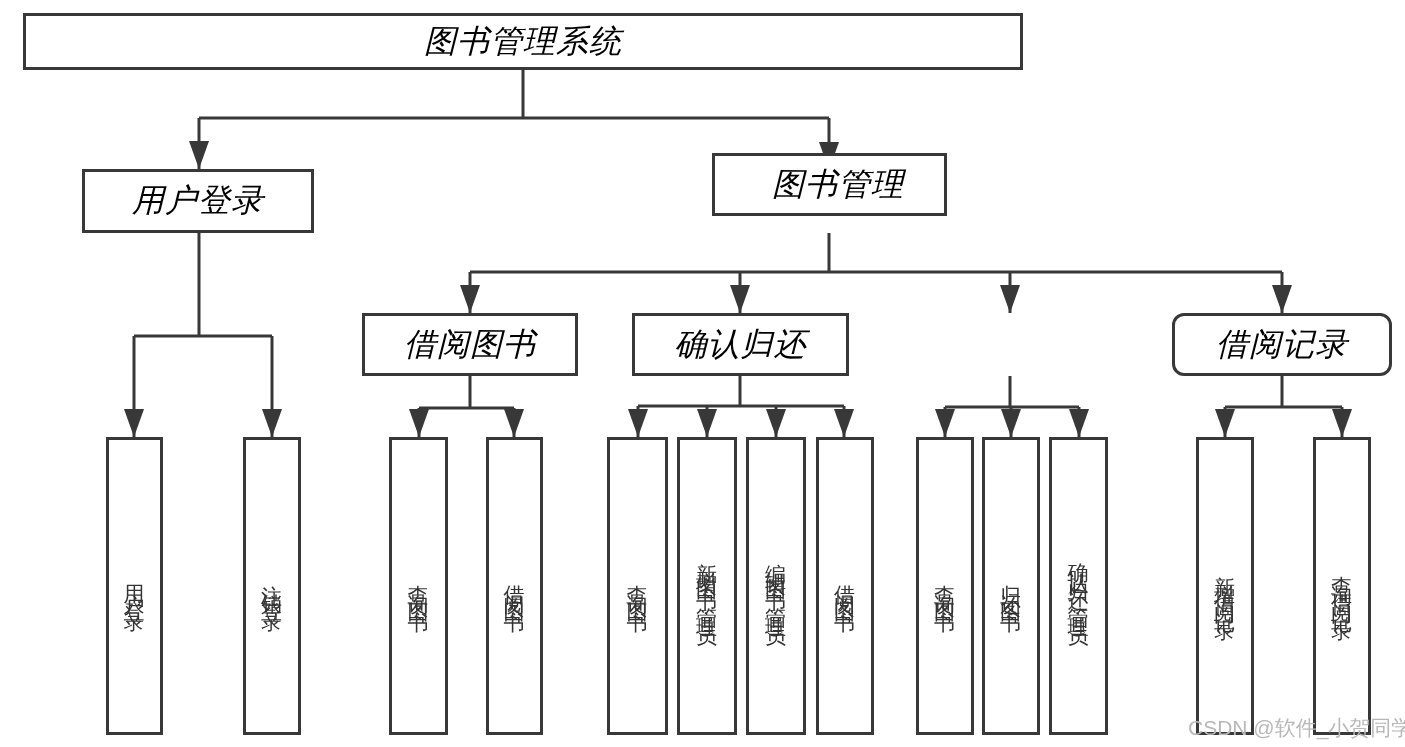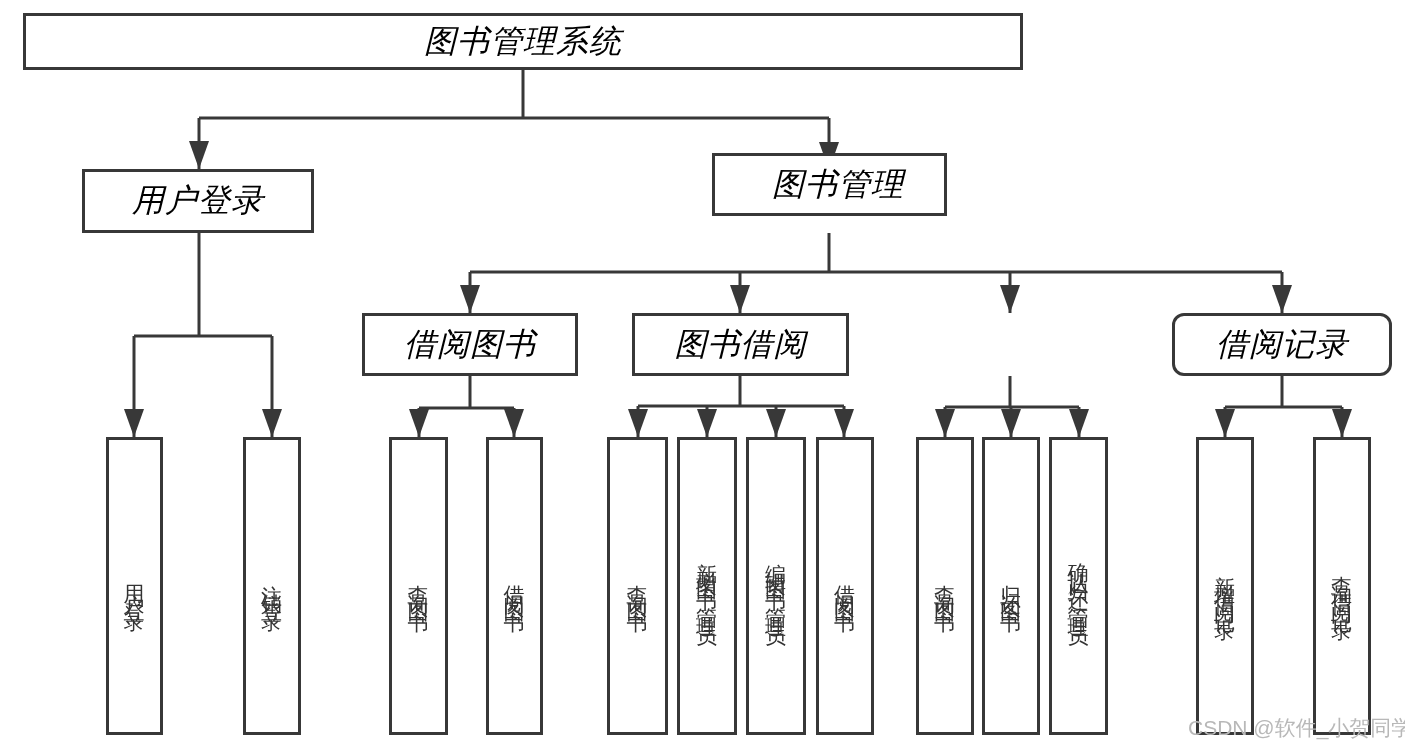--- a/index.html
+++ b/index.html
@@ -117,21 +117,21 @@
       <line x1="1342" y1="407" x2="1342" y2="437" marker-end="url(#ah)"></line>
     </g>
   </svg>
 
   <div class="hbox p-root">图书管理系统</div>
 
   <div class="hbox p-login">用户登录</div>
   <div class="hbox p-mgmt">图书管理</div>
 
   <div class="hbox p-nb">借阅图书</div>
-  <div class="hbox p-bb">图书借阅</div>
+  <div class="hbox p-bb">确认归还</div>
   <div class="hbox p-br">借阅记录</div>
 
   <div class="vbox p-v1">
     <span>用户登录</span>
   </div>
   <div class="vbox p-v2">
     <span>注销登录</span>
   </div>
 
   <div class="vbox p-v3">

